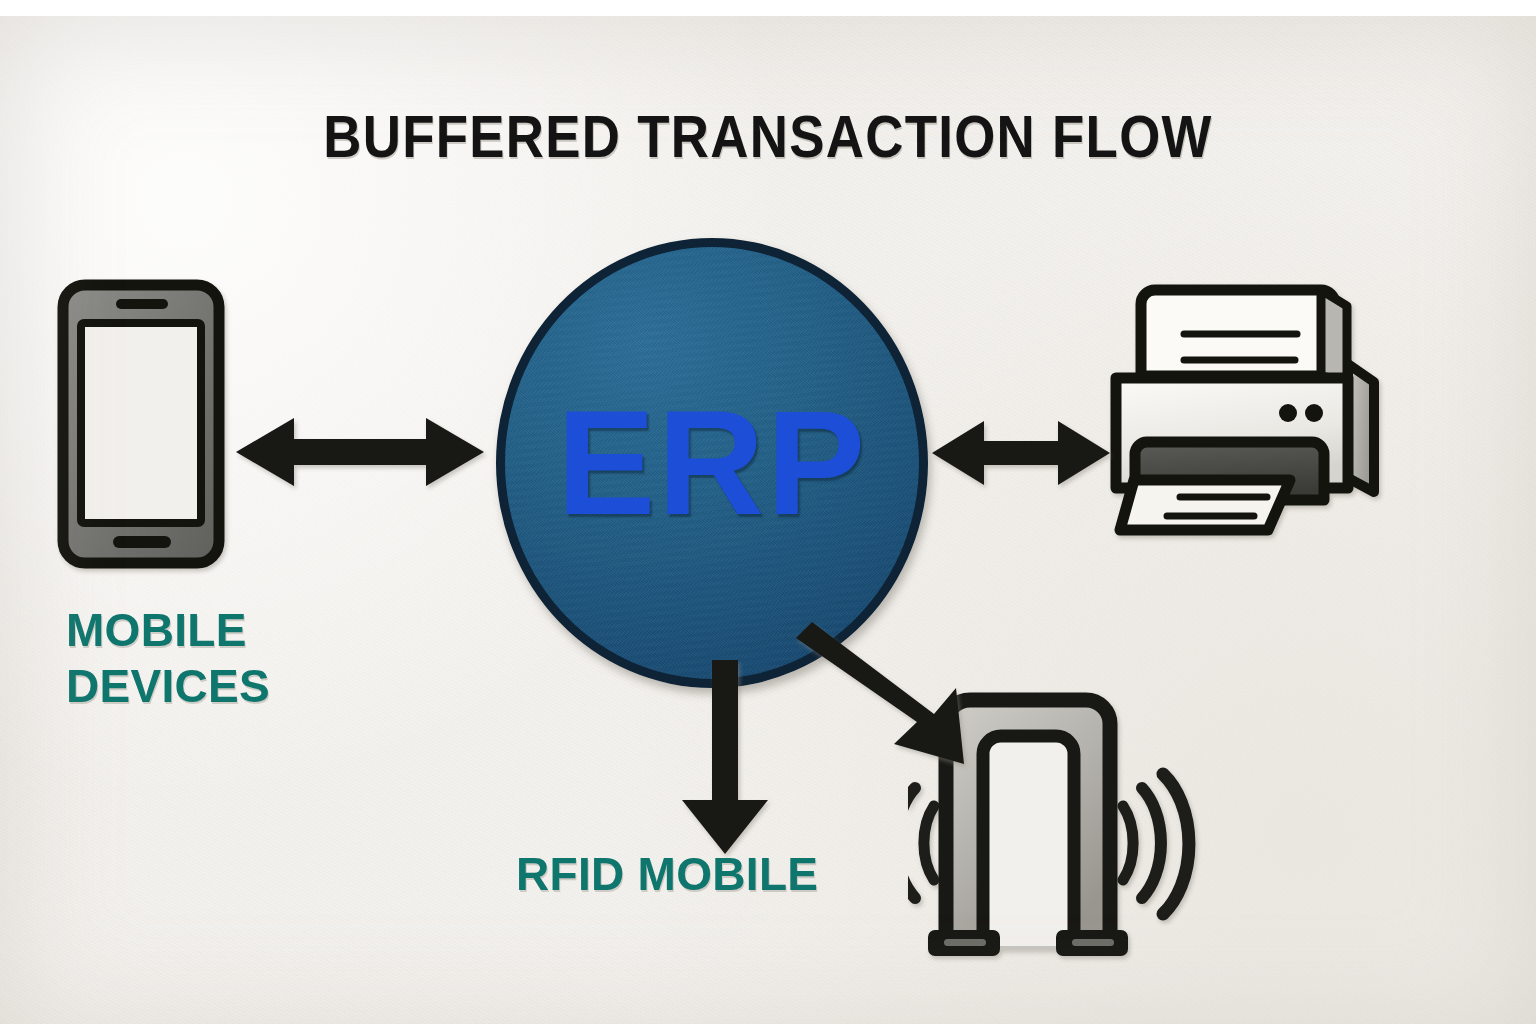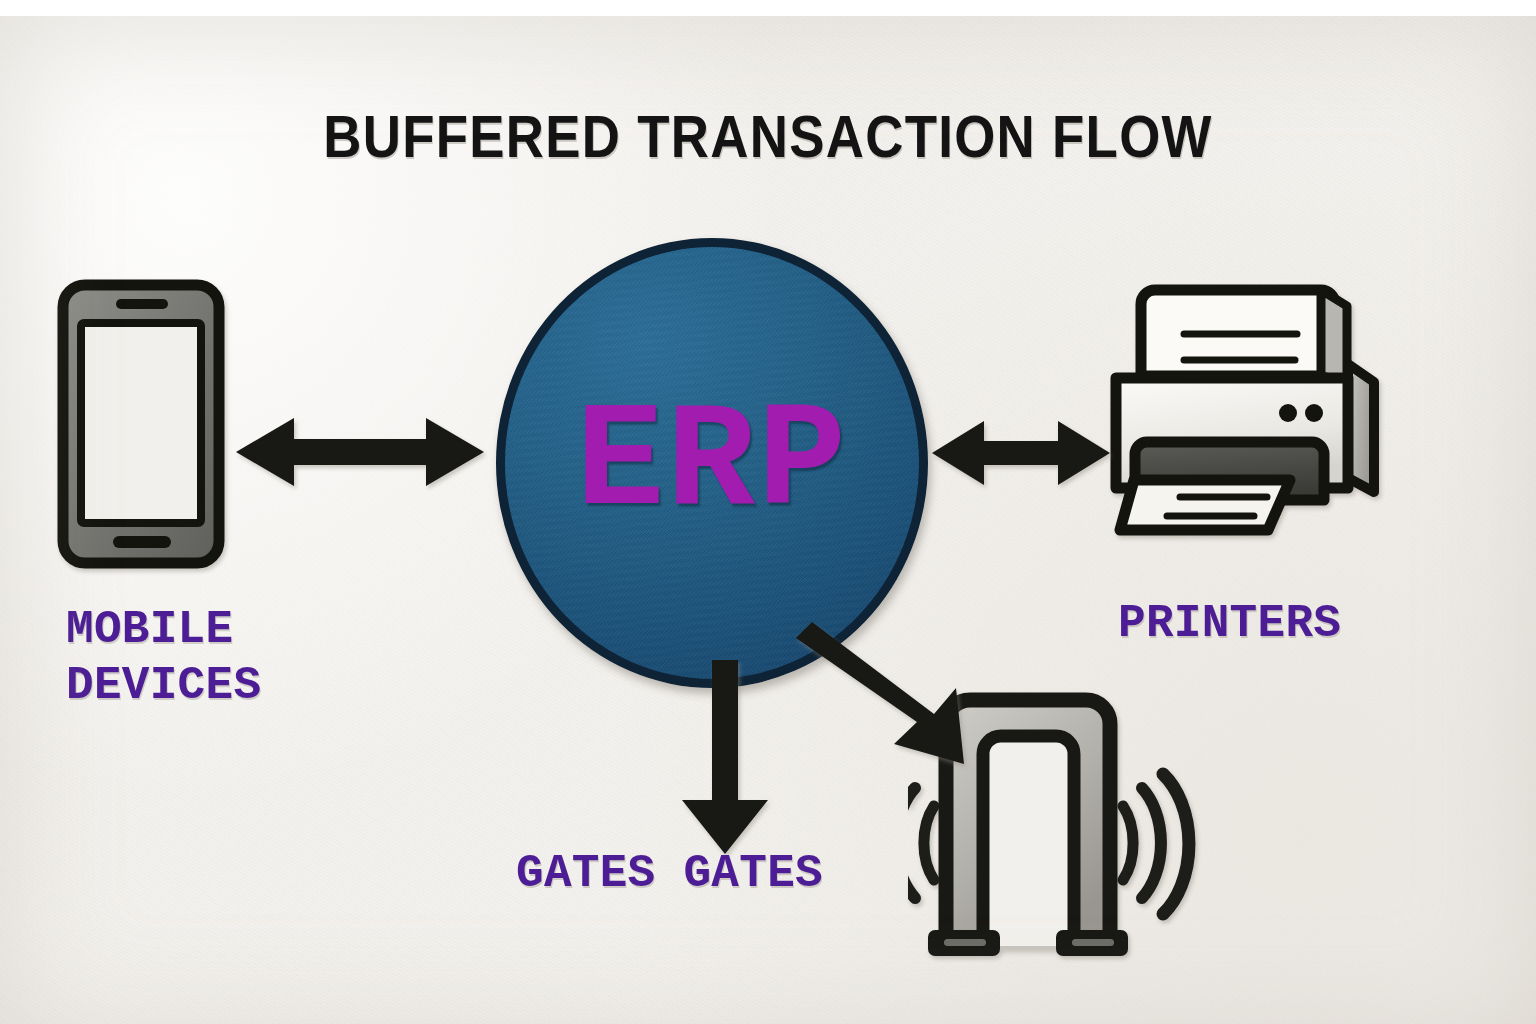--- a/index.html
+++ b/index.html
@@ -48,23 +48,23 @@
     letter-spacing: 1.5px;
     color: #141414;
     transform: scaleX(0.88);
     text-shadow: 1px 1.5px 0 rgba(140,134,124,0.40);
     white-space: nowrap;
   }
 
   
   .node-label {
     position: absolute;
-    font-family: Liberation Mono, monospace;
+    font-family: Liberation Sans, sans-serif;
     font-weight: bold;
-    color: #4c1d95;
+    color: #0f766e;
     letter-spacing: 0.3px;
     text-shadow: 1px 1.5px 0 rgba(150,144,134,0.38);
     line-height: 1.22;
     white-space: pre-line;
   }
   #label-mobile {
     left: 66px;
     top: 586px;
     font-size: 46px;
     text-align: left;
@@ -110,25 +110,25 @@
   }
   #erp-text {
     position: absolute;
     left: 0;
     top: 0;
     width: 432px;
     height: 450px;
     display: flex;
     align-items: center;
     justify-content: center;
-    font-family: Liberation Mono, monospace;
+    font-family: Liberation Sans, sans-serif;
     font-weight: bold;
     font-size: 148px;
     letter-spacing: 2px;
-    color: #a21caf;
+    color: #1d4ed8;
     text-shadow: 2px 3px 2px rgba(9,30,48,0.45);
   }
 
   
   .icon-wrap { position: absolute; }
   #phone-icon  { left: 56px;   top: 262px; width: 170px; height: 292px; }
   #printer-icon{ left: 1092px; top: 256px; width: 300px; height: 290px; }
   #rfid-icon   { left: 908px;  top: 662px; width: 330px; height: 292px; }
 
   .arrow-wrap { position: absolute; }
@@ -263,18 +263,17 @@
 
   <div class="arrow-wrap" id="arrow-diag">
     <svg viewBox="0 0 210 150" width="210" height="150" class="drop">
       <path d="M10 16 L26 0 L148 92 L170 66 L178 142 L108 122 L131 100 Z" fill="#181815"></path>
     </svg>
   </div>
 
   <div class="node-label" id="label-mobile">MOBILE
 DEVICES</div>
 
-  <div class="node-label" id="label-printers">PRINTERS</div>
-
-  <div class="node-label" id="label-rfid">GATES GATES</div>
+
+  <div class="node-label" id="label-rfid">RFID MOBILE</div>
 
   <div id="vignette"></div>
 </div>
 
 </body></html>

